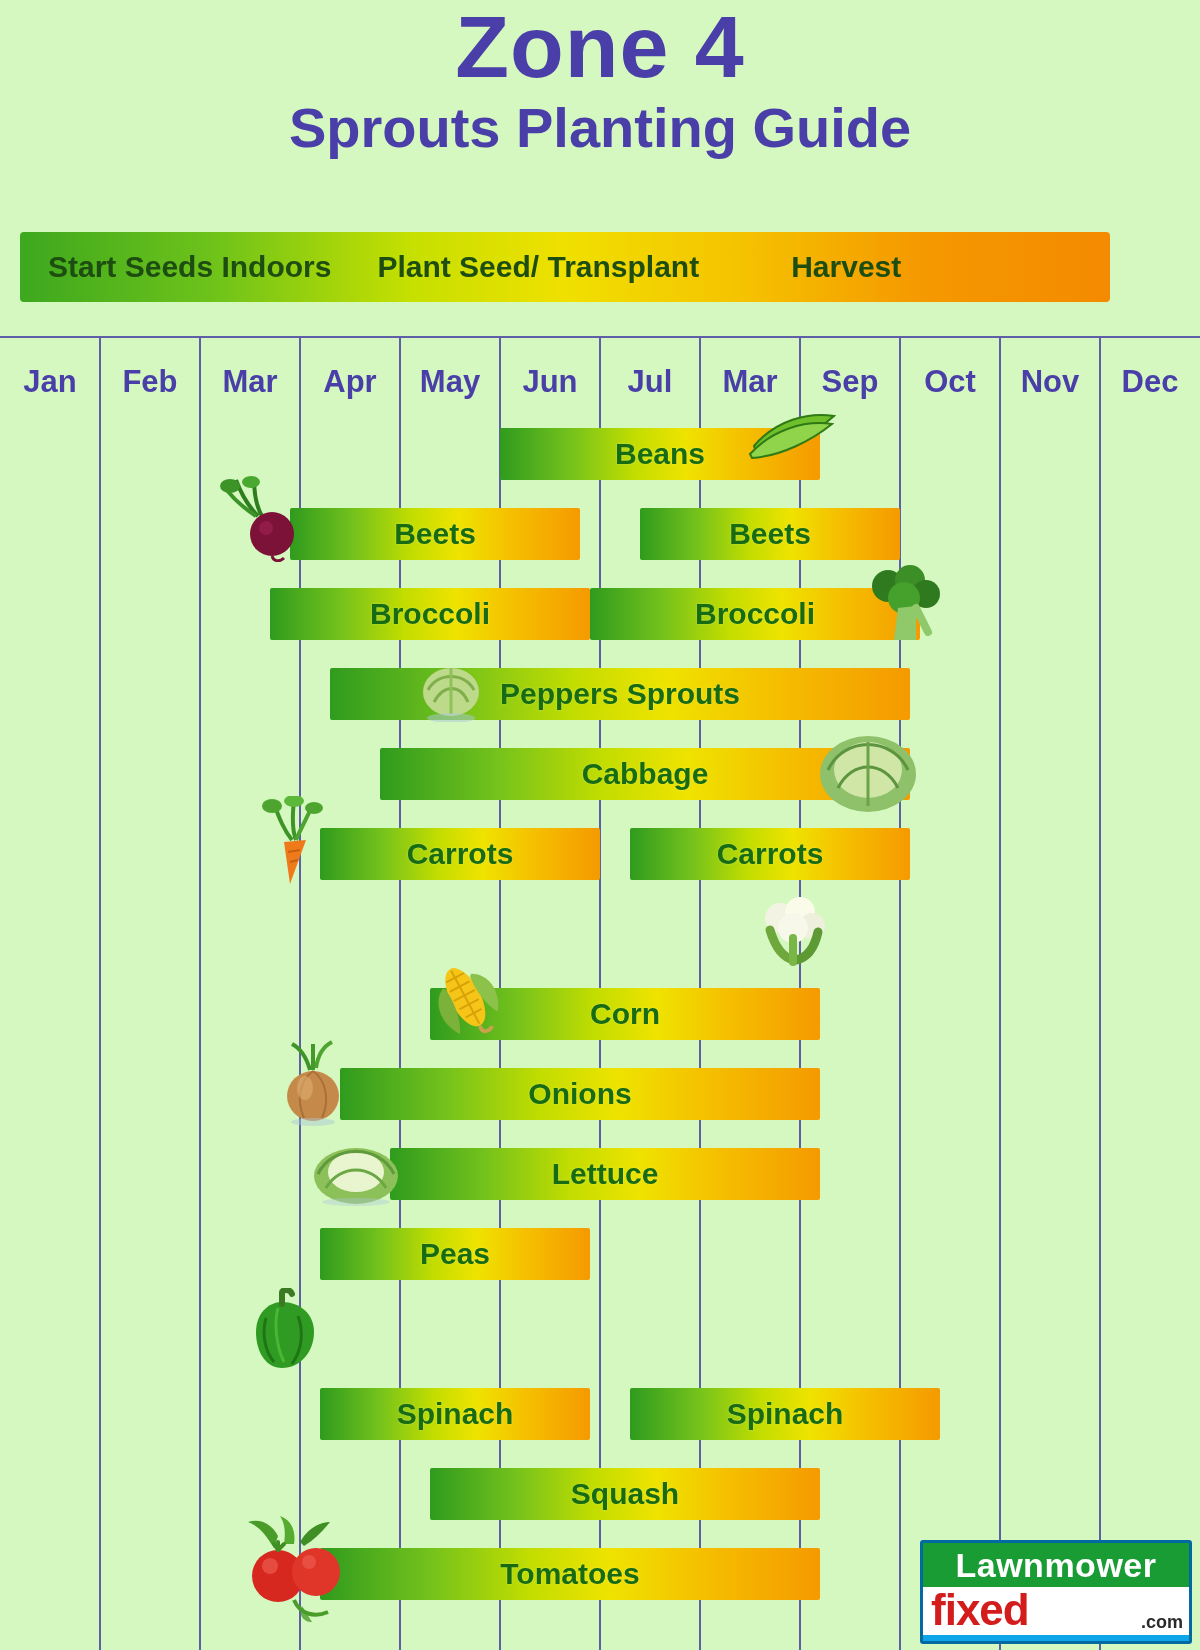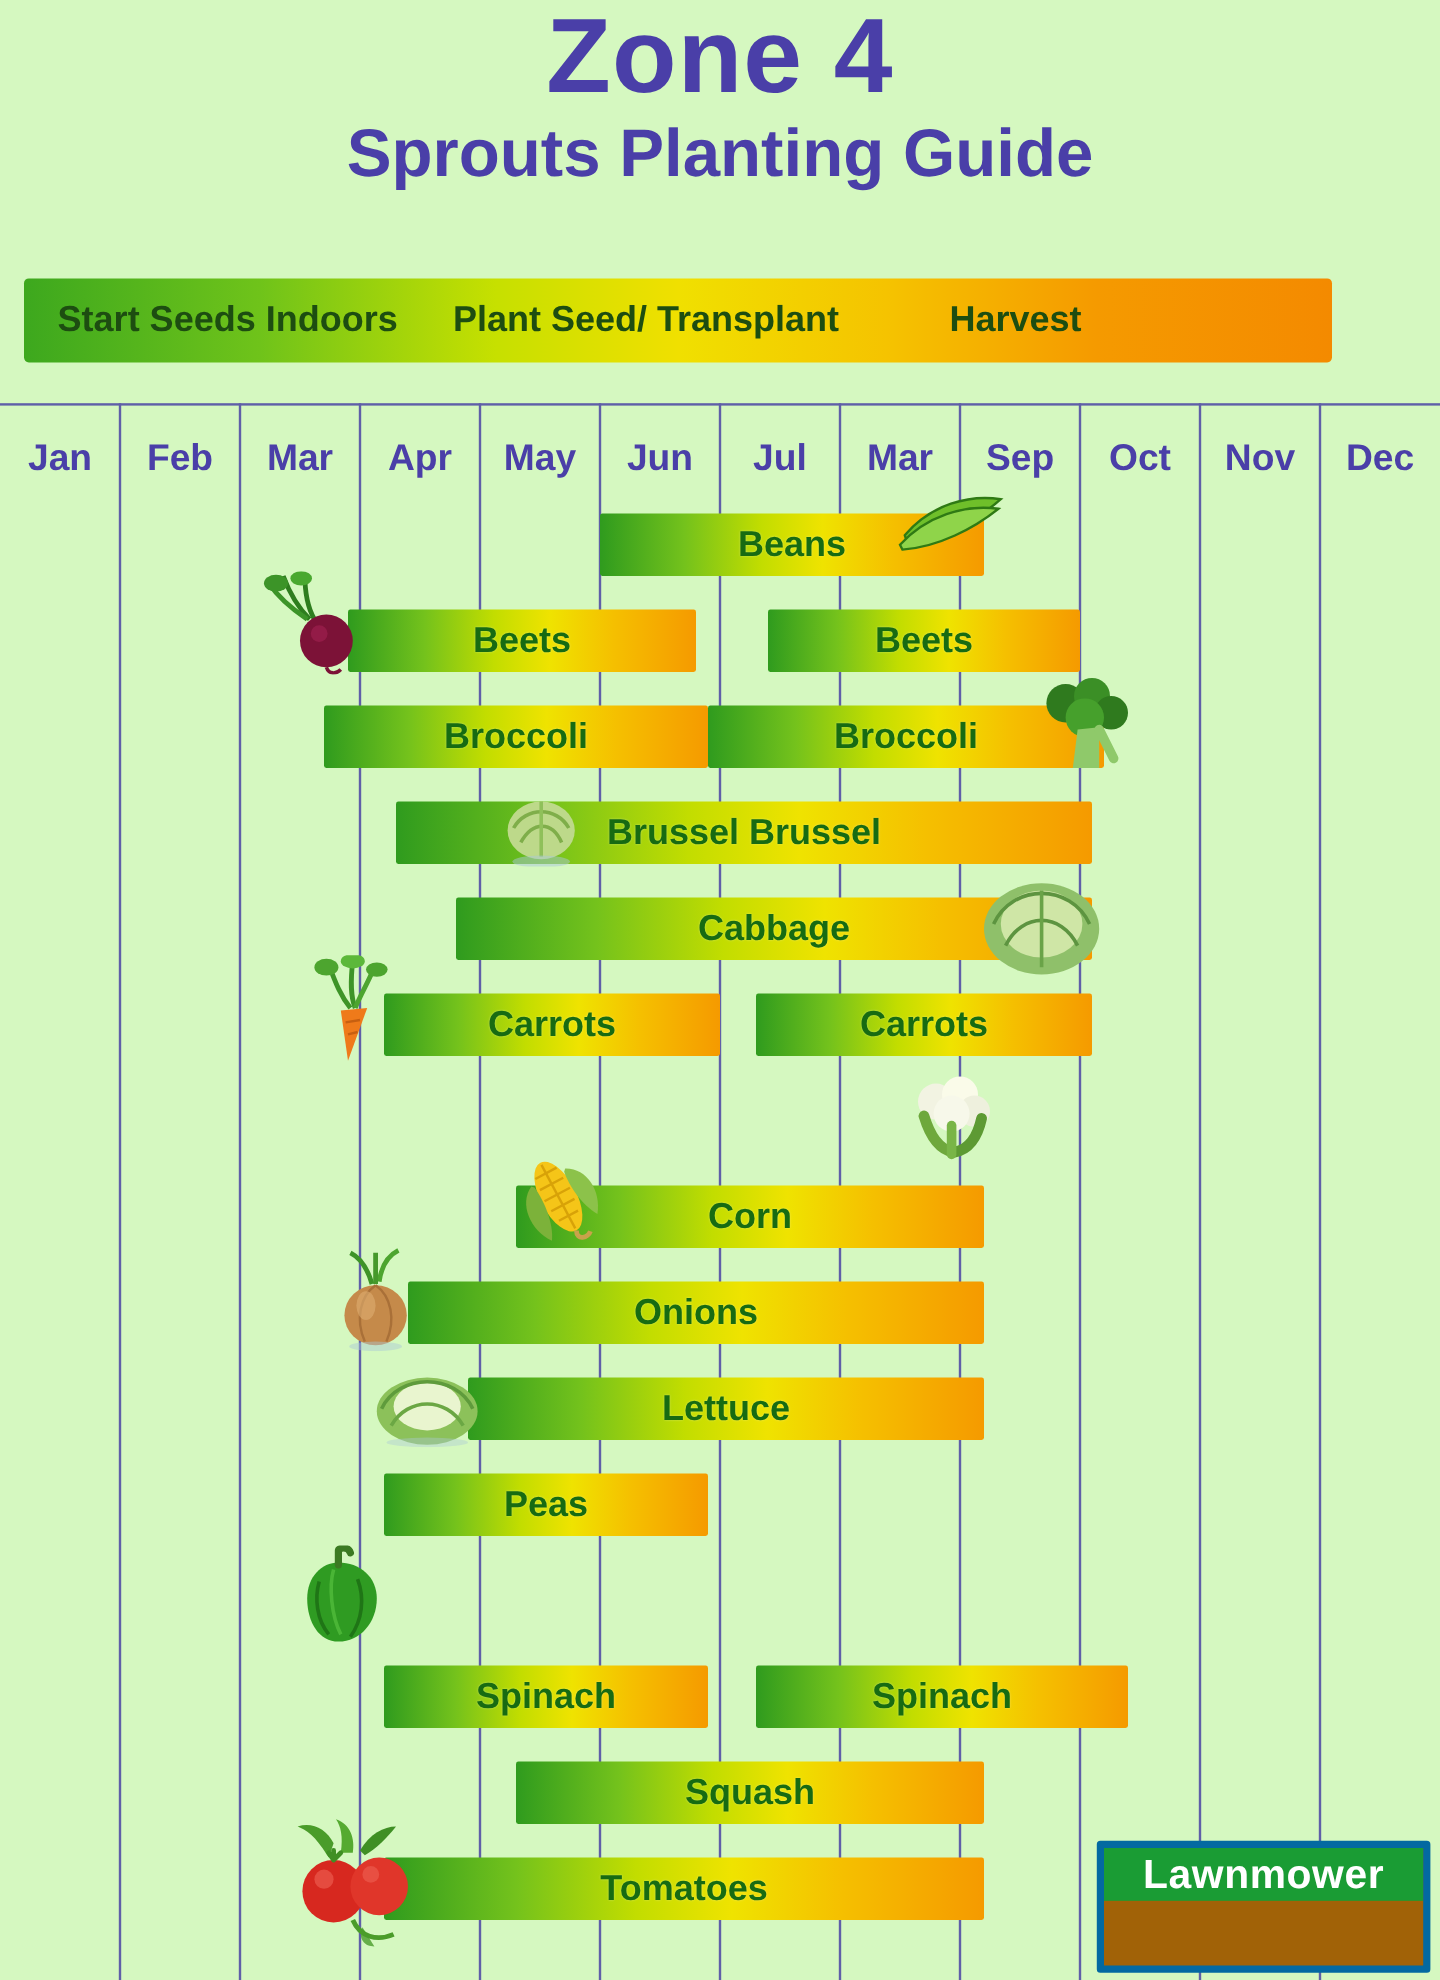--- a/index.html
+++ b/index.html
@@ -127,22 +127,22 @@
   }
   .veg-icon svg { display: block; }
 
   
   .logo {
     position: absolute;
     right: 8px;
     bottom: 6px;
     width: 266px;
     height: 98px;
-    background: #a16207;
-    border: 6px solid #0369a1;
+    background: #0ea5e9;
+    border: 3px solid #0369a1;
     border-radius: 3px;
     overflow: hidden;
   }
   .logo-top {
     background: #1a9c34;
     color: #ffffff;
     font-size: 34px;
     font-weight: bold;
     text-align: center;
     line-height: 44px;
@@ -256,21 +256,21 @@
        <circle cx="30" cy="26" r="16" fill="#2f7a1e"></circle>
        <circle cx="52" cy="20" r="15" fill="#3b8f26"></circle>
        <circle cx="68" cy="34" r="14" fill="#2f7a1e"></circle>
        <circle cx="46" cy="38" r="16" fill="#46a02c"></circle>
        <path d="M40 48 L36 80 L58 80 L58 46 Z" fill="#8fc96a"></path>
        <path d="M58 48 L70 72" stroke="#8fc96a" stroke-width="8" stroke-linecap="round"></path>
      </g>
       </svg>
     </div>
     <div class="bar" style="left: 330px; top: 332px; width: 580px; height: 52px; background: linear-gradient(to right, rgb(47, 155, 30) 0%, rgb(116, 194, 28) 22%, rgb(194, 221, 0) 42%, rgb(239, 227, 0) 58%, rgb(245, 192, 0) 76%, rgb(245, 154, 0) 100%);">
-      <span class="bar-label">Brussel Brussel</span>
+      <span class="bar-label">Peppers Sprouts</span>
     </div>
     <div class="veg-icon" style="left: 408px; top: 320px; width: 86px;">
       <svg width="86" viewBox="0 0 86 66">
      <g>
        <ellipse cx="43" cy="36" rx="28" ry="24" fill="#bdd98a"></ellipse>
        <path d="M20 34 C30 16 56 16 66 34" stroke="#7fae4a" stroke-width="3" fill="none"></path>
        <path d="M26 46 C36 28 52 28 60 46" stroke="#7fae4a" stroke-width="3" fill="none"></path>
        <path d="M43 12 L43 58" stroke="#8fc05a" stroke-width="3"></path>
        <ellipse cx="43" cy="62" rx="24" ry="5" fill="#a9c7d8" opacity="0.5"></ellipse>
      </g>
@@ -409,13 +409,17 @@
        <path d="M44 36 L40 30 M44 36 L50 30 M44 36 L44 28" stroke="#3f8f24" stroke-width="4" stroke-linecap="round"></path>
        <path d="M60 86 C66 100 80 104 94 98" stroke="#4a9c2a" stroke-width="4" fill="none"></path>
        <path d="M68 92 C64 102 70 108 78 108" fill="#4a9c2a" opacity="0.8"></path>
      </g>
       </svg>
     </div>
   </div>
 
 <div class="logo">
   <div class="logo-top">Lawnmower</div>
+  <div class="logo-bottom">
+    <span class="logo-fixed">fixed</span>
+    <span class="logo-com">.com</span>
+  </div>
 </div>
 
 </body></html>

